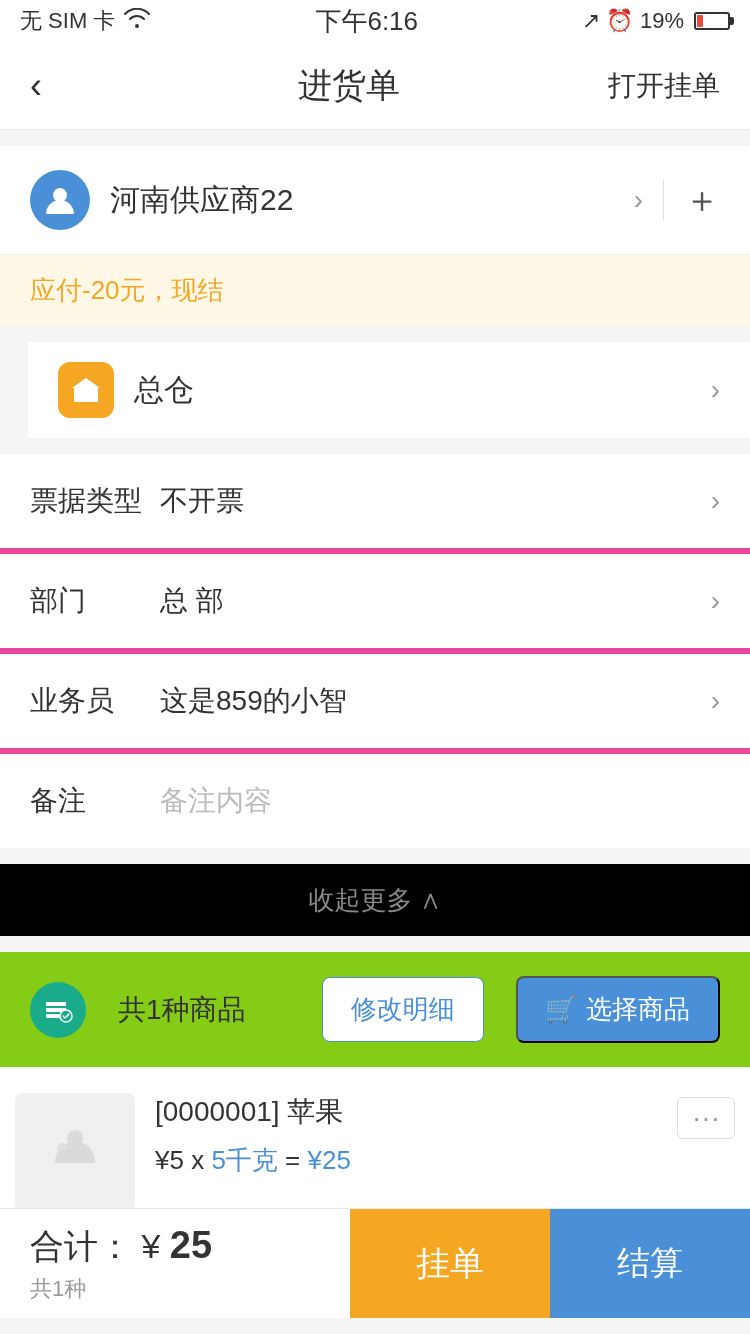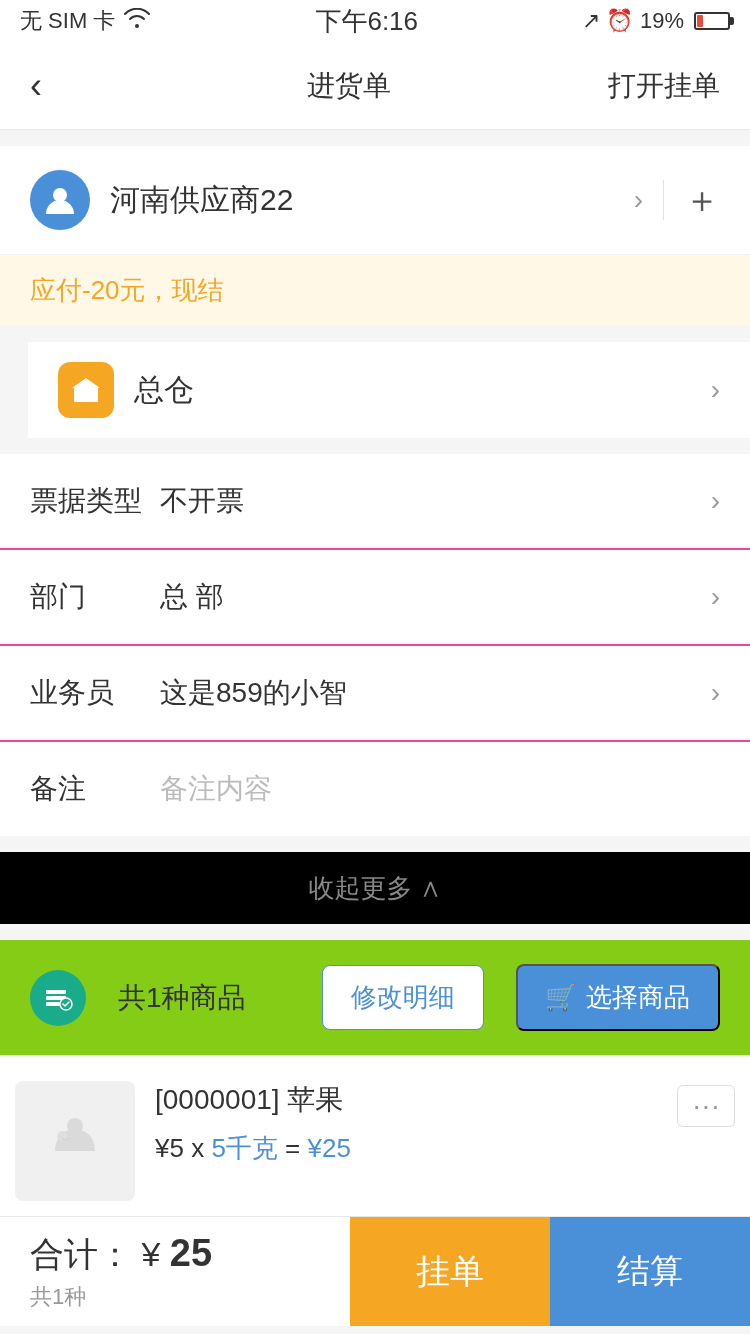--- a/index.html
+++ b/index.html
@@ -65,21 +65,21 @@
       padding: 0 30px;
       border-bottom: 1px solid #e8e8e8;
     }
     .nav-back {
       font-size: 36px;
       color: #333;
       cursor: pointer;
       width: 60px;
     }
     .nav-title {
-      font-size: 28px;
+      font-size: 34px;
       font-weight: 500;
       color: #333;
     }
     .nav-action {
       font-size: 28px;
       color: #333;
       cursor: pointer;
     }
     .section-row {
       display: flex;
@@ -161,21 +161,21 @@
     }
     
     .form-section {
       background: #fff;
       margin-top: 16px;
     }
     .form-row {
       display: flex;
       align-items: center;
       padding: 28px 30px;
-      border-bottom: 2px solid #ec4899;
+      border-bottom: 6px solid #ec4899;
       min-height: 90px;
     }
     .form-row:last-child { border-bottom: none; }
     .form-label {
       width: 130px;
       font-size: 28px;
       color: #333;
       flex-shrink: 0;
     }
     .form-value {
@@ -289,21 +289,21 @@
       font-size: 28px;
       color: #999;
       border: 1px solid #ddd;
       border-radius: 6px;
       padding: 4px 14px;
       cursor: pointer;
     }
     
     .bottom-bar {
       position: fixed;
-      bottom: 8px;
+      bottom: 16px;
       left: 0;
       width: 750px;
       height: 110px;
       display: flex;
       align-items: stretch;
       background: #fff;
       border-top: 1px solid #e8e8e8;
     }
     .total-section {
       flex: 1;

